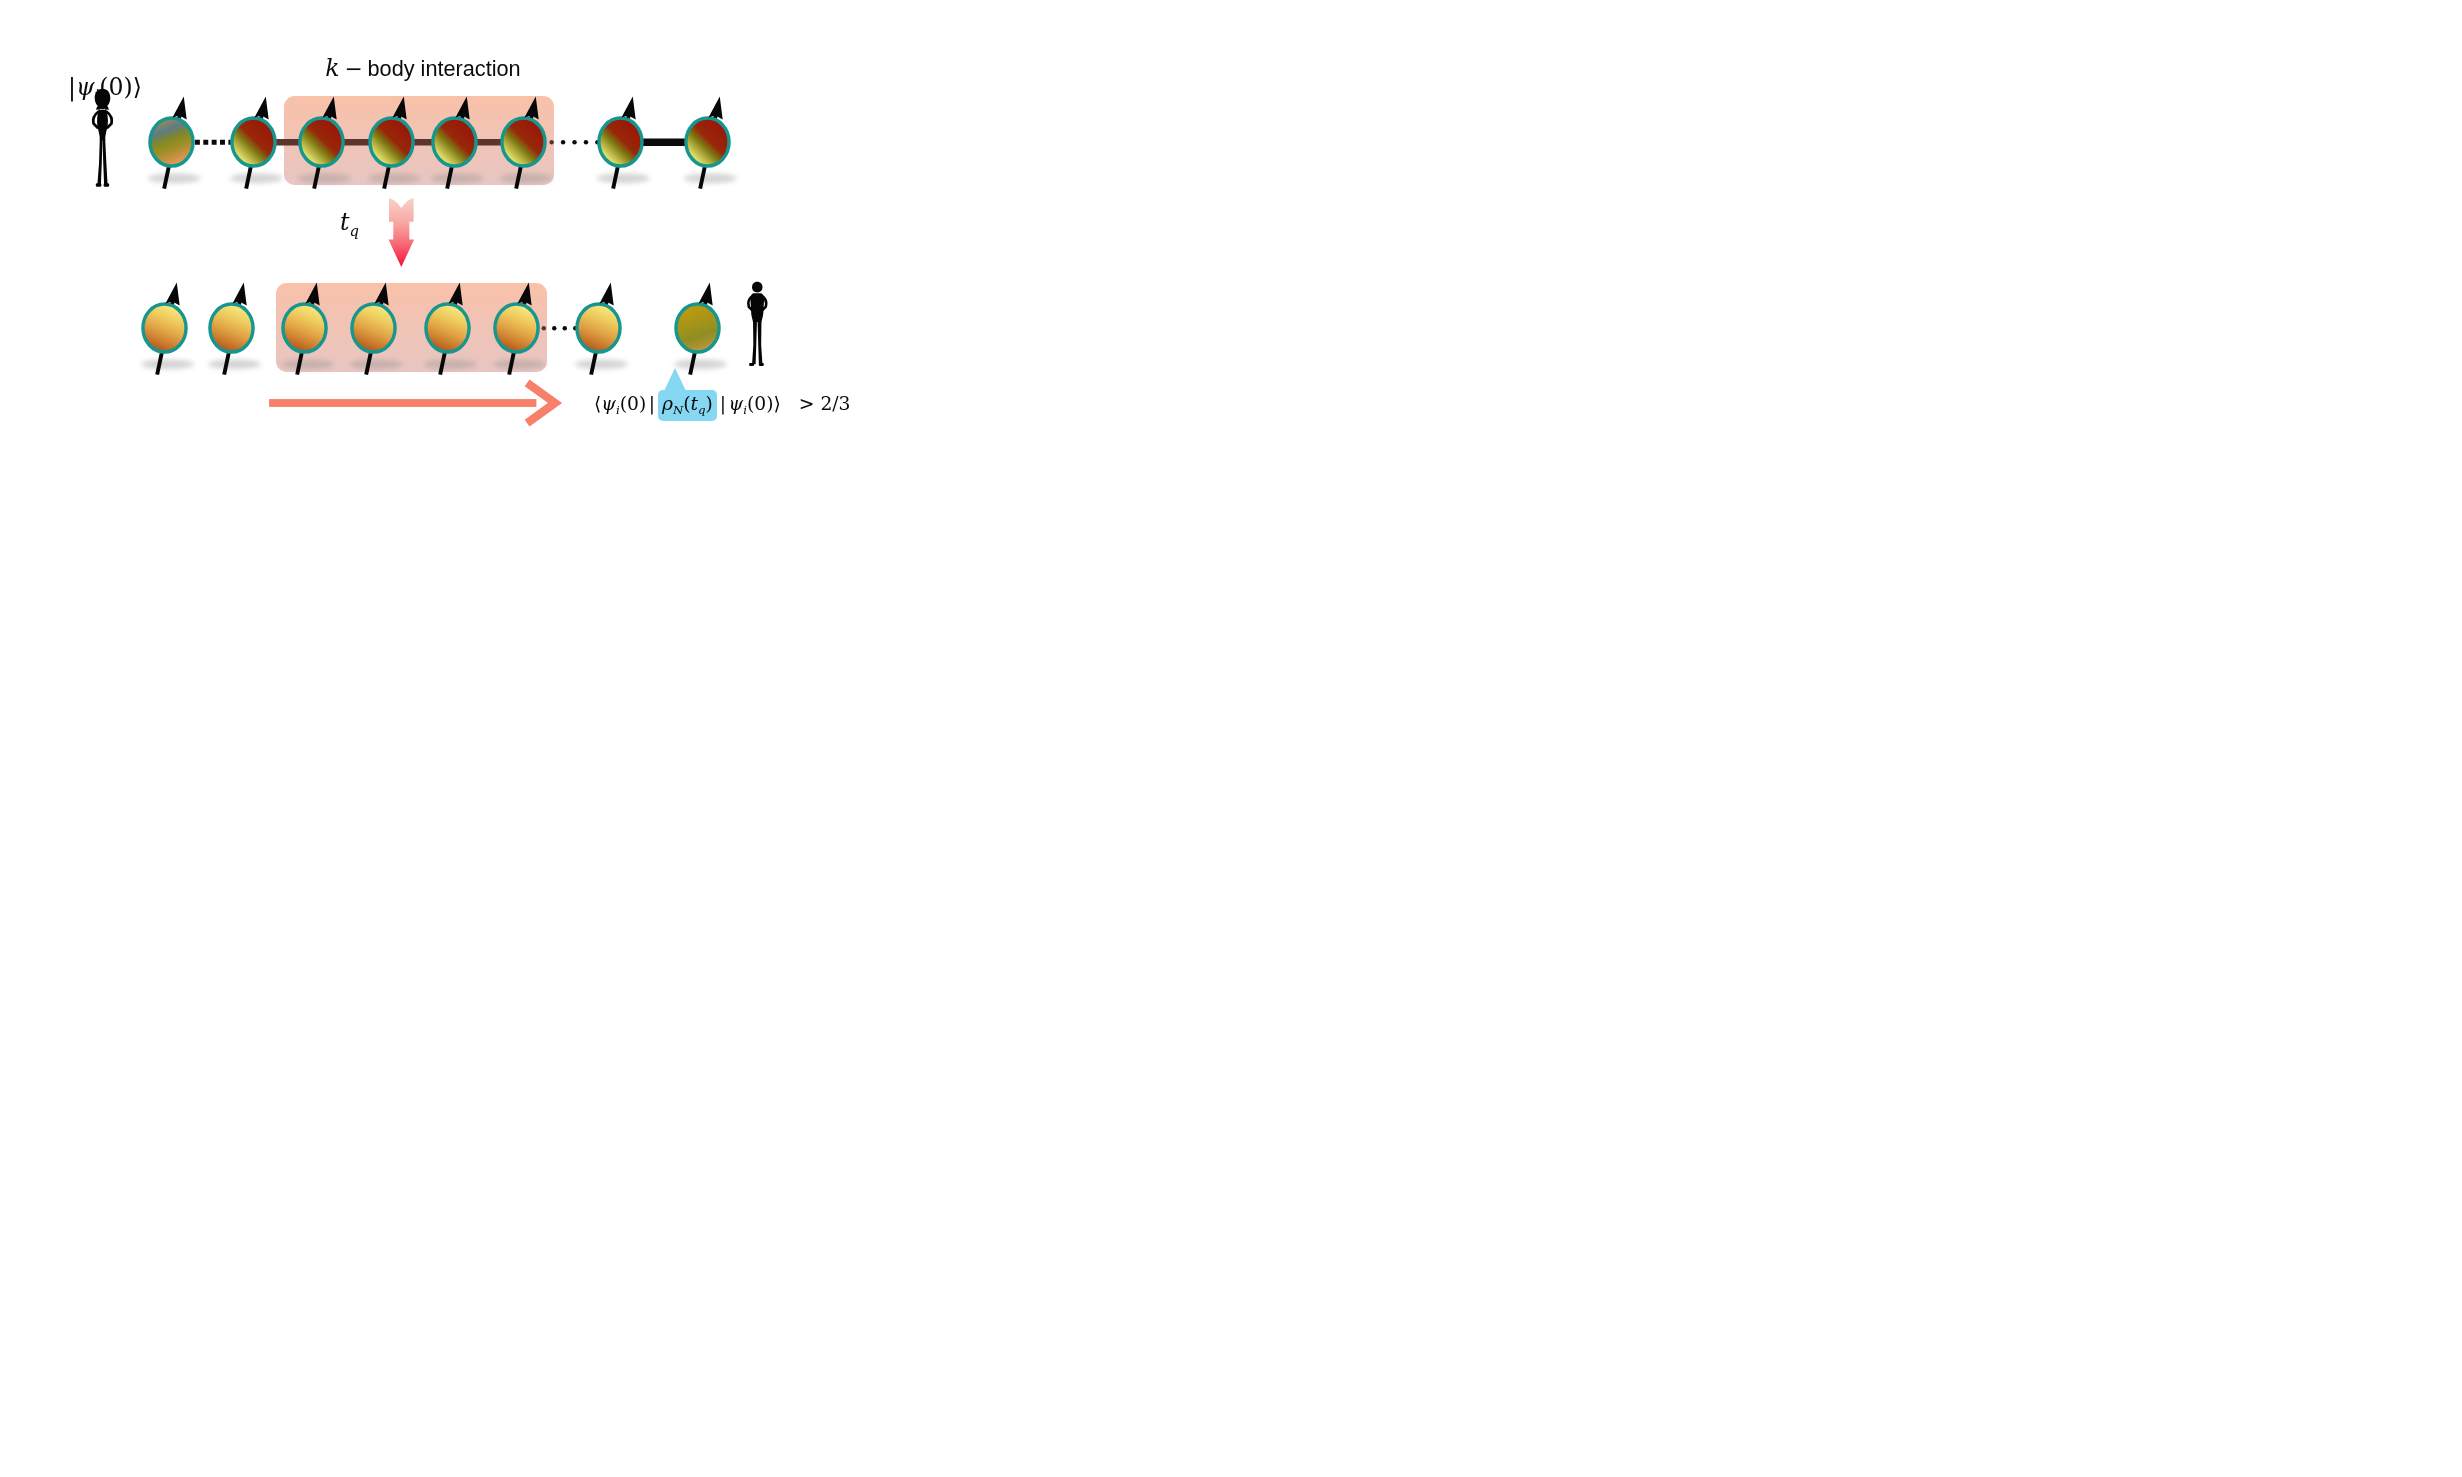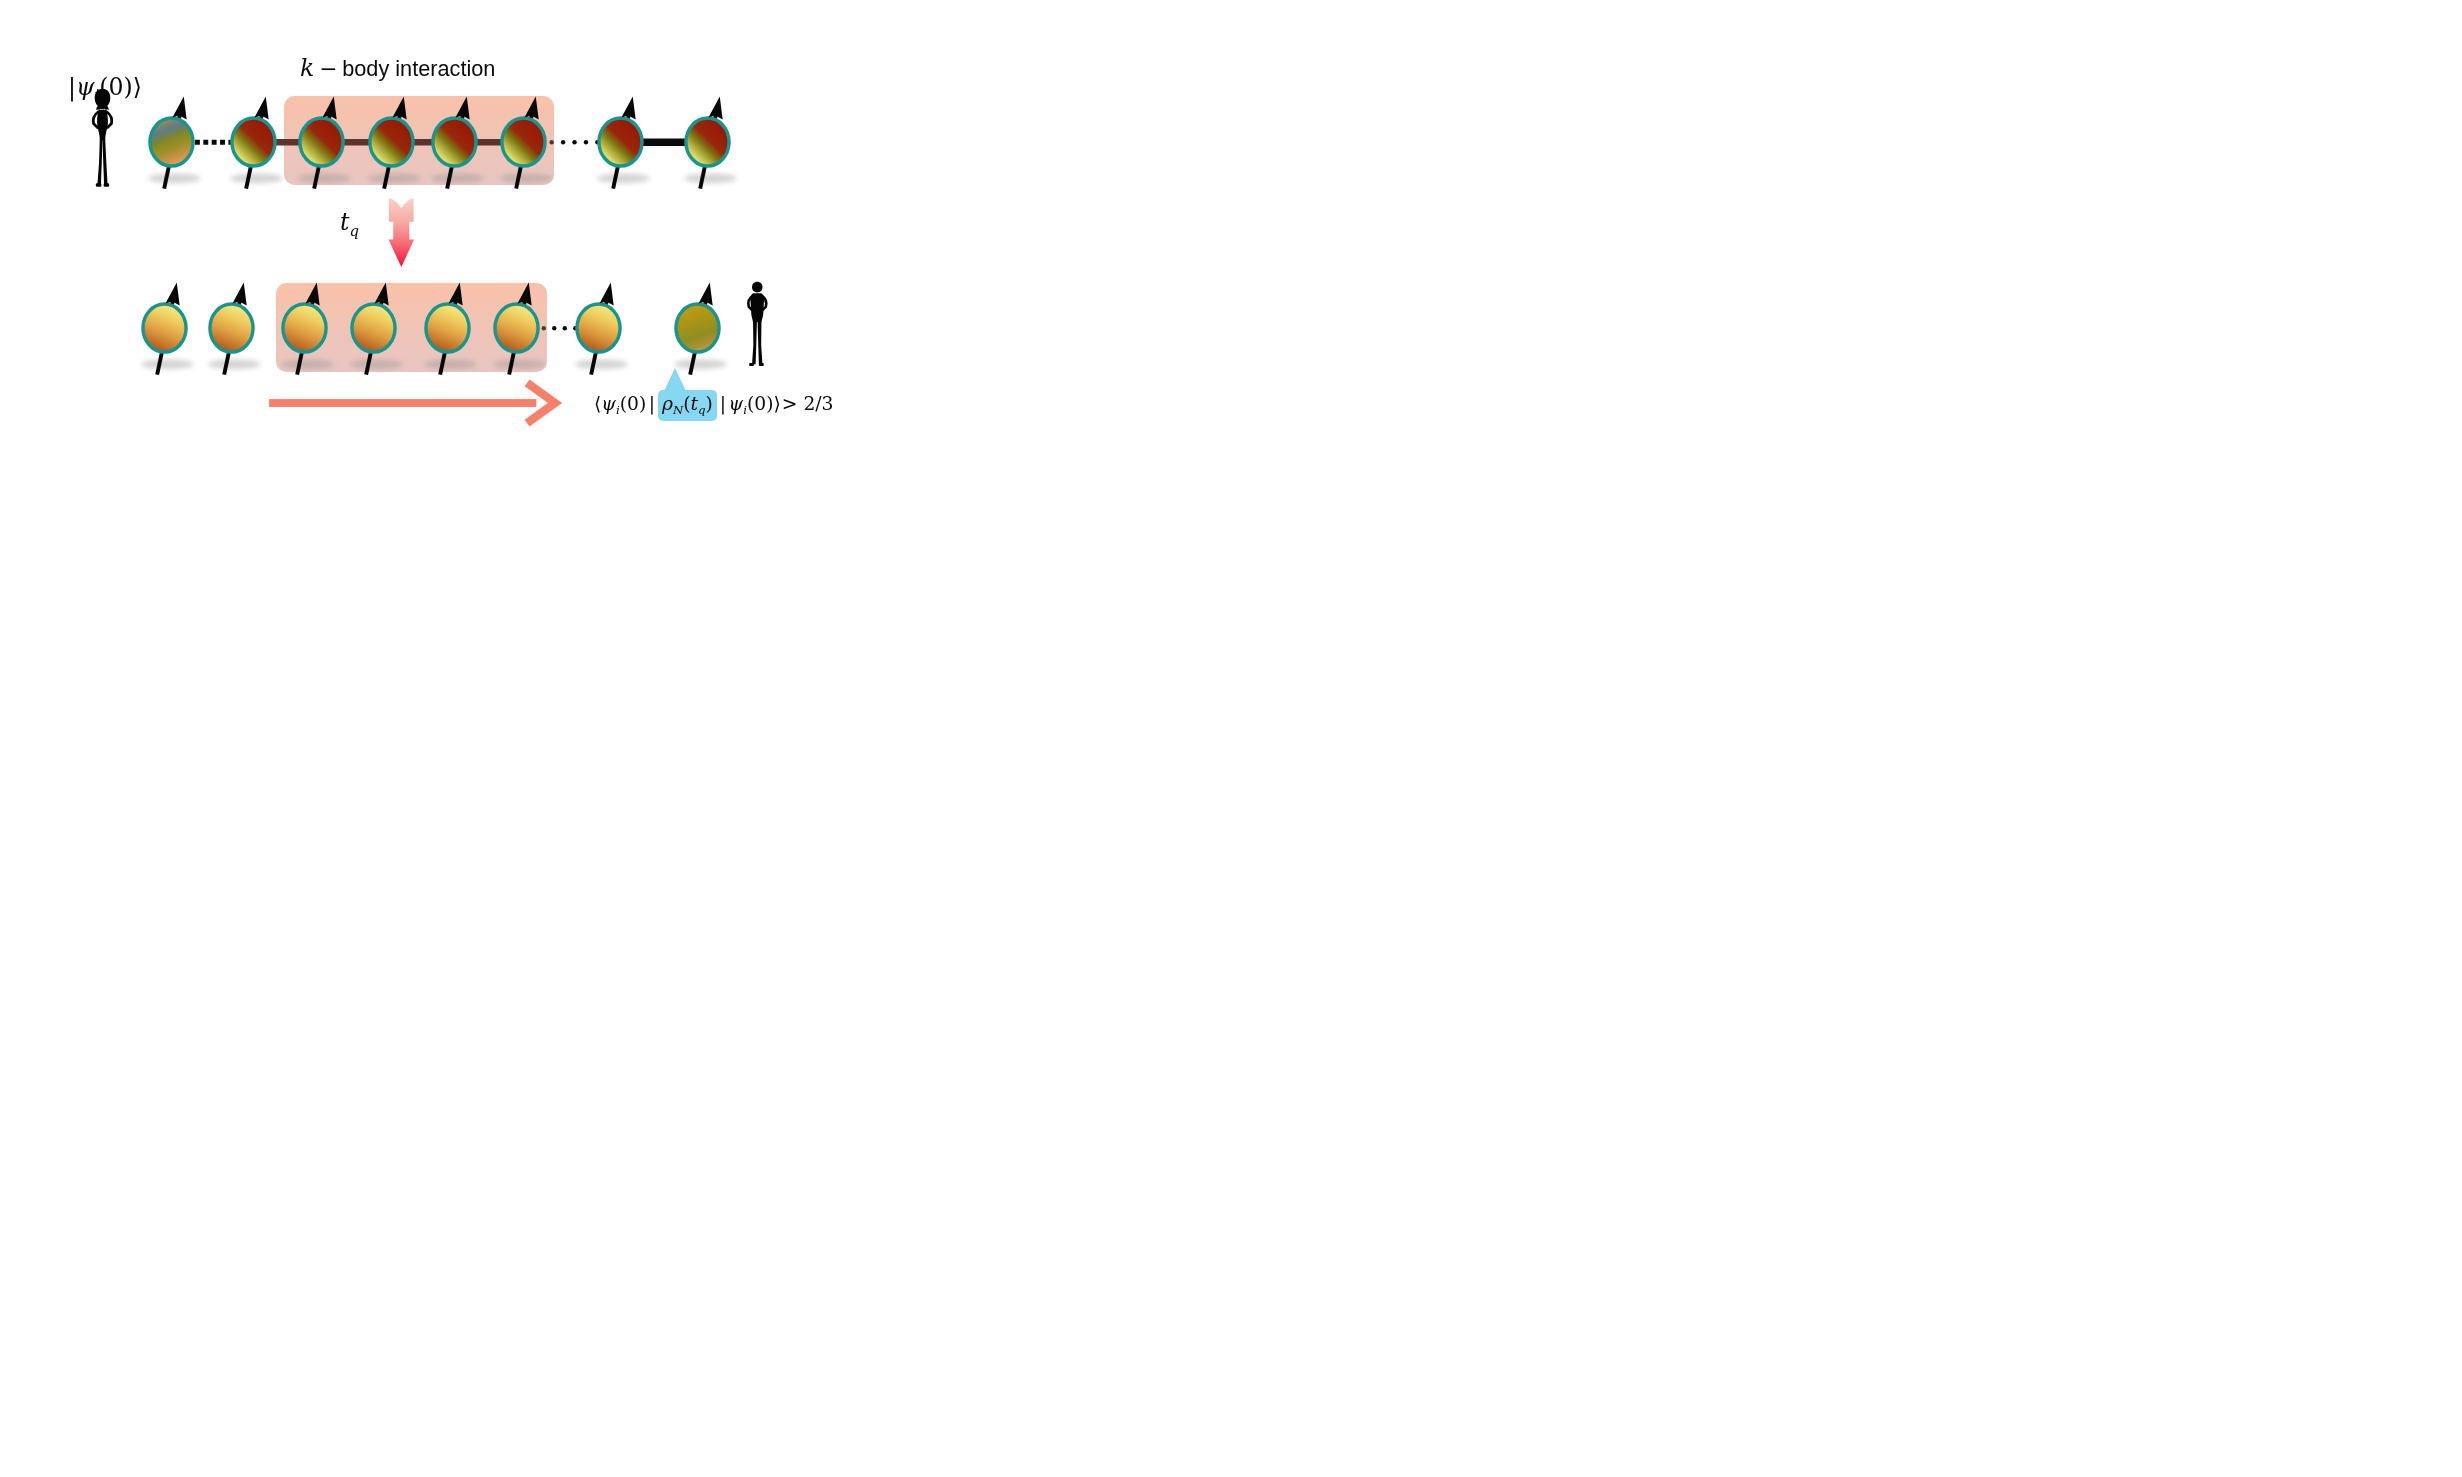--- a/index.html
+++ b/index.html
@@ -13,29 +13,29 @@
   .spin-shadow{fill:#8f8f8f;opacity:.38;filter:url(#fBlur);}
   .spin-axis{stroke:#070707;stroke-width:8;}
   .spin-body{stroke:var(--teal,#17968f);stroke-width:7;}
   .spin-head{fill:#070707;}
   .math{font-family:"DejaVu Serif",serif;color:#0b0b0b;}
   .sans{font-family:"Liberation Sans","DejaVu Sans",sans-serif;color:#0b0b0b;}
   .it{font-style:italic;}
   .up{font-style:normal;}
   #initial-state{left:68px;top:73px;font-size:23.6px;white-space:nowrap;}
   #initial-state sub{font-size:14.8px;vertical-align:-4.9px;}
-  #k-body-label{left:300px;top:54px;width:246px;font-size:21.7px;white-space:nowrap;}
+  #k-body-label{left:300px;top:54px;width:246px;text-align:center;font-size:21.7px;white-space:nowrap;}
   #k-body-label .kk{font-size:23.6px;}
   #k-body-label .mm{margin:0 4.9px;}
   #tq-label{left:340px;top:208px;font-size:23.6px;}
   #tq-label sub{font-size:14.8px;vertical-align:-5.9px;}
   #formula{left:594px;top:383px;font-size:18.7px;line-height:41px;white-space:nowrap;}
   #formula sub{font-size:11.8px;vertical-align:-4.4px;}
   #formula .bar{margin:0 2.5px;}
-  #formula .rel{margin-left:1px;}
+  #formula .rel{margin-left:18px;}
   #rho-box{position:relative;display:inline-block;line-height:normal;padding:3.4px 4.4px;
            border-radius:4.9px;}
   #callout-tri{position:absolute;top:-22px;left:6.9px;width:0;height:0;
            border-left:11.8px solid transparent;border-right:11.8px solid transparent;
            border-bottom:23px solid #85d7f2;}
   svg.figure{position:absolute;overflow:visible;}
   .sil{fill:#050505;}
   .sil-arm{fill:none;stroke:#050505;}
 </style>
 </head>

